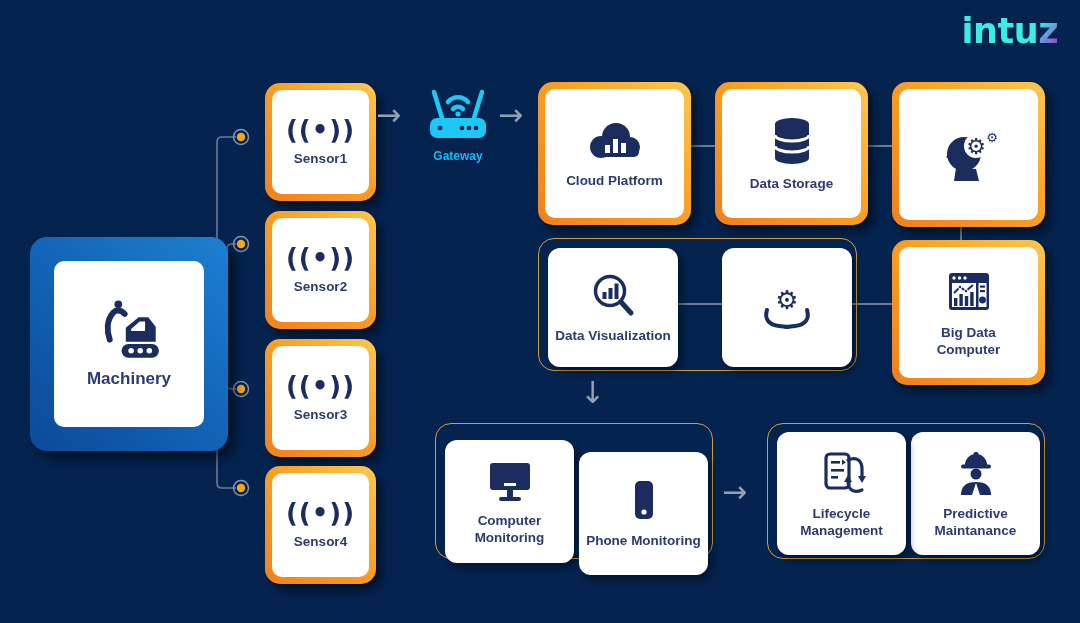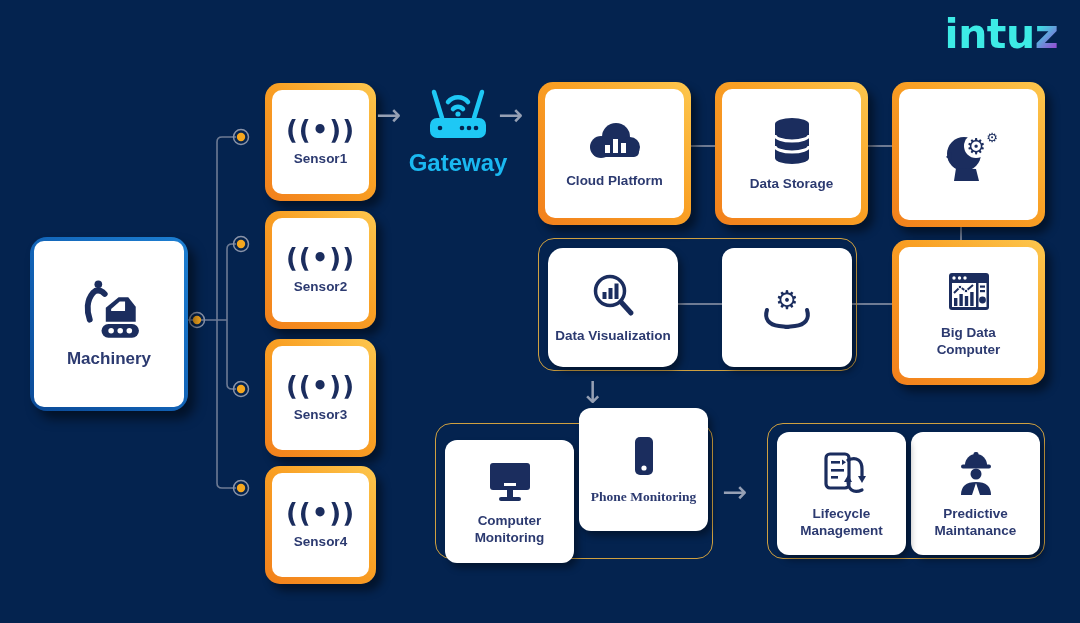--- a/index.html
+++ b/index.html
@@ -15,21 +15,21 @@
   #wires{position:absolute;left:0;top:0;z-index:1;}
 
   
   .box-orange{
     position:absolute;z-index:2;border-radius:15px;padding:7px;
     background:linear-gradient(225deg,#fdc74e 0%,#f9a024 45%,#f2801c 100%);
     box-shadow:6px 7px 9px rgba(0,0,0,0.45);
     display:flex;
   }
   .box-blue{
-    position:absolute;z-index:2;border-radius:17px;padding:4px;
+    position:absolute;z-index:2;border-radius:17px;padding:24px;
     background:linear-gradient(225deg,#1d7fd2 0%,#1161b4 55%,#0b4a97 100%);
     box-shadow:7px 8px 11px rgba(0,0,0,0.5);
     display:flex;
   }
   .inner{
     flex:1;background:#ffffff;border-radius:10px;
     display:flex;flex-direction:column;align-items:center;justify-content:center;
     gap:7px;padding:4px;
   }
   .plain-box{
@@ -48,26 +48,26 @@
   .lbl-big{font-size:17px;max-width:130px;}
   .signal-glyph{
     color:#1b2d5e;font-weight:700;font-size:26px;line-height:1;
     font-family:"DejaVu Sans", sans-serif;letter-spacing:1px;
   }
   .arrow{
     position:absolute;z-index:2;color:#96a0b4;font-size:30px;line-height:1;
     font-family:"DejaVu Sans", sans-serif;font-weight:400;
   }
   .gateway-label{
-    position:absolute;z-index:2;color:#1ab9f1;font-weight:700;font-size:24px;
+    position:absolute;z-index:2;color:#1ab9f1;font-weight:700;font-size:12px;
     text-align:center;width:110px;
   }
   #logo{
     position:absolute;z-index:3;right:22px;top:14px;
-    font-size:41px;font-weight:700;letter-spacing:-0.5px;line-height:1;
+    font-size:35px;font-weight:700;letter-spacing:-0.5px;line-height:1;
     color:#3debe6;font-family:"DejaVu Sans", sans-serif;
   }
   #logo .accent{
     background:linear-gradient(135deg,#35e8e4 25%,#a23ad0 90%);
     -webkit-background-clip:text;background-clip:text;color:transparent;
   }
   .icon{display:flex;align-items:center;justify-content:center;}
 </style>
 </head>
 <body>
@@ -233,21 +233,21 @@
           <rect x="39" y="23" width="5" height="2.2" fill="#1b2d5e"></rect>
           <circle cx="41.5" cy="33" r="3.4" fill="#1b2d5e"></circle>
         </svg>
       </span>
       <span class="lbl">Big Data Computer</span>
     </div>
   </div>
 
   <div class="group" style="left:538px;top:238px;width:317px;height:131px;"></div>
 
-  <div class="plain-box" style="left:548px;top:248px;width:122px;height:111px;border-radius:15px;">
+  <div class="plain-box" style="left:548px;top:248px;width:122px;height:111px;">
     <span class="icon">
       <svg width="58" height="50" viewBox="0 0 58 50">
         <circle cx="26" cy="21" r="14.5" fill="#ffffff" stroke="#1b2d5e" stroke-width="3.5"></circle>
         <rect x="18.5" y="22" width="4" height="7" fill="#1b2d5e"></rect>
         <rect x="24.5" y="18" width="4" height="11" fill="#1b2d5e"></rect>
         <rect x="30.5" y="13.5" width="4" height="15.5" fill="#1b2d5e"></rect>
         <line x1="37" y1="32" x2="47" y2="43" stroke="#1b2d5e" stroke-width="5" stroke-linecap="round"></line>
       </svg>
     </span>
     <span class="lbl">Data Visualization</span>
@@ -272,21 +272,21 @@
       <svg width="56" height="48" viewBox="0 0 56 48">
         <rect x="8" y="6" width="40" height="27" rx="3" fill="#1b2d5e"></rect>
         <rect x="22" y="26" width="12" height="3" fill="#ffffff"></rect>
         <rect x="25" y="33" width="6" height="7" fill="#1b2d5e"></rect>
         <rect x="17" y="40" width="22" height="4" rx="2" fill="#1b2d5e"></rect>
       </svg>
     </span>
     <span class="lbl">Computer Monitoring</span>
   </div>
 
-  <div class="plain-box" style="left:579px;top:408px;width:121px;height:115px;font-family:Liberation Serif, serif;">
+  <div class="plain-box" style="left:579px;top:452px;width:121px;height:115px;">
     <span class="icon">
       <svg width="56" height="48" viewBox="0 0 56 48">
         <rect x="19" y="4" width="18" height="38" rx="5" fill="#1b2d5e"></rect>
         <circle cx="28" cy="35" r="2.6" fill="#ffffff"></circle>
       </svg>
     </span>
     <span class="lbl">Phone Monitoring</span>
   </div>
 
   <div class="arrow" style="left:722px;top:477px;">→</div>

